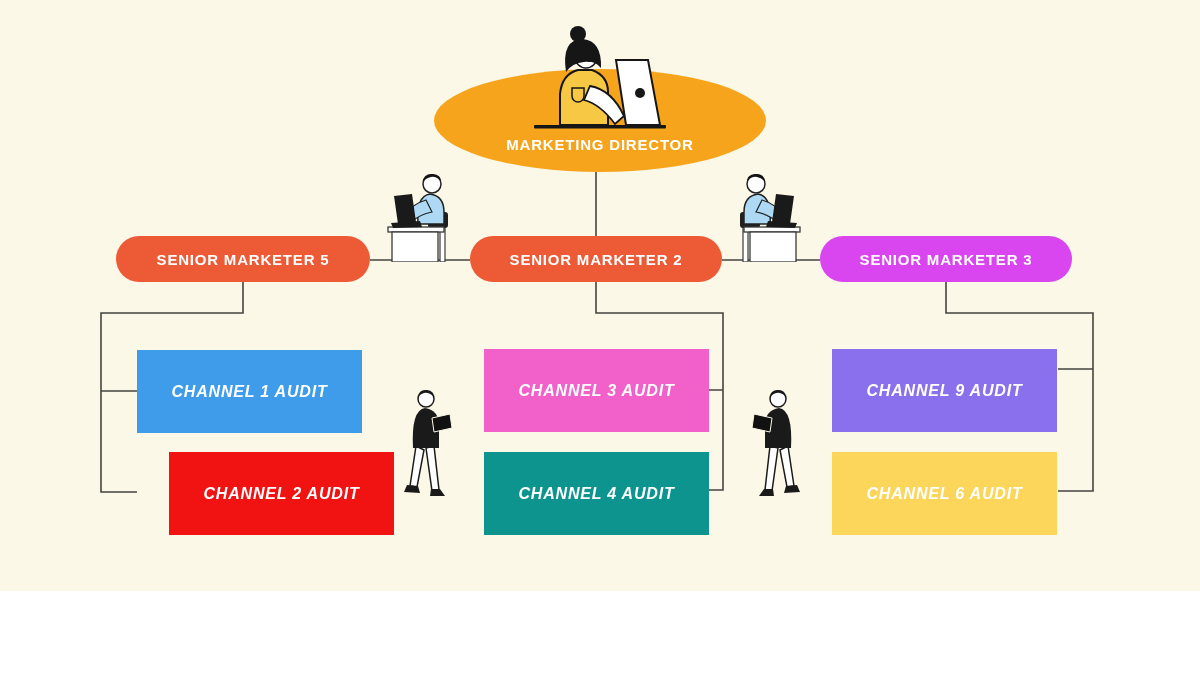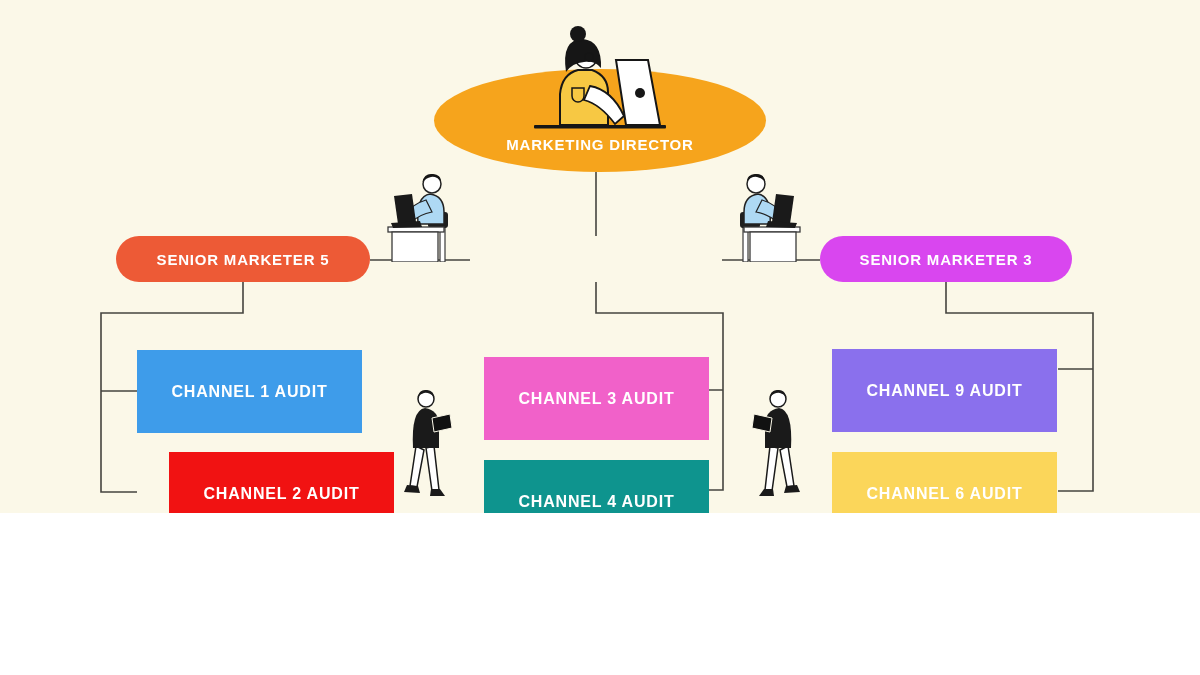--- a/index.html
+++ b/index.html
@@ -3,21 +3,21 @@
 <meta charset="utf-8">
 <style>
   * { margin: 0; padding: 0; box-sizing: border-box; }
   html, body { width: 100%; height: 100%; }
   body {
     font-family: "Liberation Sans", "DejaVu Sans", sans-serif;
     display: flex; align-items: flex-start; justify-content: flex-start;
   }
   .canvas {
     position: relative;
-    width: 1200px; height: 513px;
+    width: 1200px; height: 591px;
     overflow: hidden;
   }
   .abs { position: absolute; }
   svg.connectors {
     position: absolute; left: 0; top: 0; width: 1200px; height: 675px;
     z-index: 1; pointer-events: none;
   }
   .node-label {
     color: #FFFFFF; font-weight: bold; text-align: center;
     letter-spacing: 0.8px; white-space: nowrap;
@@ -34,25 +34,26 @@
     display: flex; align-items: center; justify-content: center;
     font-size: 15px;
   }
   .pill-1 { left: 116px; top: 236px; width: 254px; }
   .pill-2 { left: 470px; top: 236px; width: 252px; }
   .pill-3 { left: 820px; top: 236px; width: 252px; }
   .channel {
     width: 225px; height: 83px; z-index: 2;
     display: flex; align-items: center; justify-content: center;
     font-size: 16px;
+    font-style: italic;
   }
   .ch-1 { left: 137px; top: 350px; }
   .ch-2 { left: 137px; top: 452px; }
   .ch-3 { left: 484px; top: 349px; }
-  .ch-4 { left: 484px; top: 452px; margin-top: 8px; }
+  .ch-4 { left: 484px; top: 452px; }
   .ch-5 { left: 832px; top: 349px; }
   .ch-6 { left: 832px; top: 452px; }
   .illus { z-index: 3; pointer-events: none; }
   .illus-director { left: 520px; top: 26px; width: 160px; height: 106px; }
   .illus-desk-1 { left: 386px; top: 170px; width: 66px; height: 92px; }
   .illus-desk-2 { left: 736px; top: 170px; width: 66px; height: 92px; }
   .illus-walk-1 { left: 396px; top: 388px; width: 58px; height: 122px; }
   .illus-walk-2 { left: 750px; top: 388px; width: 58px; height: 122px; }
   .logo { left: 492px; top: 594px; z-index: 2; display: flex; align-items: flex-start; }
   .logo-icon { width: 51px; height: 54px; margin-right: 10px; }
@@ -100,20 +101,23 @@
 
     <path d="M96 34 L128 34 L140 99 L106 99 Z" fill="#FFFFFF" stroke="#161616" stroke-width="2"></path>
     <circle cx="120" cy="67" r="5" fill="#161616"></circle>
 
     <rect x="14" y="99" width="132" height="3.5" rx="1" fill="#161616"></rect>
   </svg>
 
   <div class="abs pill pill-1 node-label" style="background-color: rgb(237, 90, 54);">
     <span>SENIOR MARKETER 5</span>
   </div>
+  <div class="abs pill pill-2 node-label" style="background-color: rgb(237, 90, 54);">
+    <span>SENIOR MARKETER 2</span>
+  </div>
   <div class="abs pill pill-3 node-label" style="background-color: #d946ef; justify-content: center;">
     <span>SENIOR MARKETER 3</span>
   </div>
 
   <svg class="abs illus illus-desk-1" viewBox="0 0 66 92">
     <g>
       <rect x="54" y="56" width="5" height="36" fill="#FFFFFF" stroke="#3a3a3a" stroke-width="1.2"></rect>
       <rect x="42" y="42" width="20" height="16" rx="3" fill="#1f1f1f"></rect>
       <path d="M32 54 Q30 26 44 24 Q58 26 58 42 L58 54 Z" fill="#AED9F4" stroke="#222222" stroke-width="1.5"></path>
       <path d="M40 30 Q26 34 18 46 L24 53 Q34 44 46 42 Z" fill="#AED9F4" stroke="#222222" stroke-width="1.2"></path>
@@ -139,21 +143,21 @@
       <path d="M5 53 L34 51 L36 57 L7 58 Z" fill="#1a1a1a"></path>
     </g>
   </svg>
 
   <div class="abs channel node-label ch-1" style="background-color: rgb(62, 156, 234);">
     <span>CHANNEL 1 AUDIT</span>
   </div>
   <div class="abs channel node-label ch-2" style="background-color: rgb(241, 18, 18); margin-left: 32px;">
     <span>CHANNEL 2 AUDIT</span>
   </div>
-  <div class="abs channel node-label ch-3" style="background-color: rgb(241, 97, 201); margin-top: 8px;">
+  <div class="abs channel node-label ch-3" style="background-color: rgb(241, 97, 201);">
     <span>CHANNEL 3 AUDIT</span>
   </div>
   <div class="abs channel node-label ch-4" style="background-color: rgb(14, 148, 142);">
     <span>CHANNEL 4 AUDIT</span>
   </div>
   <div class="abs channel node-label ch-5" style="background-color: rgb(138, 112, 237);">
     <span>CHANNEL 9 AUDIT</span>
   </div>
   <div class="abs channel node-label ch-6" style="background-color: rgb(251, 214, 90);">
     <span>CHANNEL 6 AUDIT</span>

